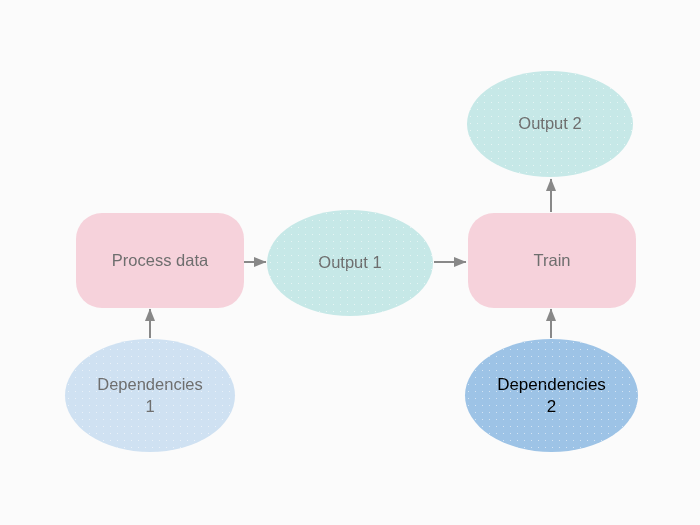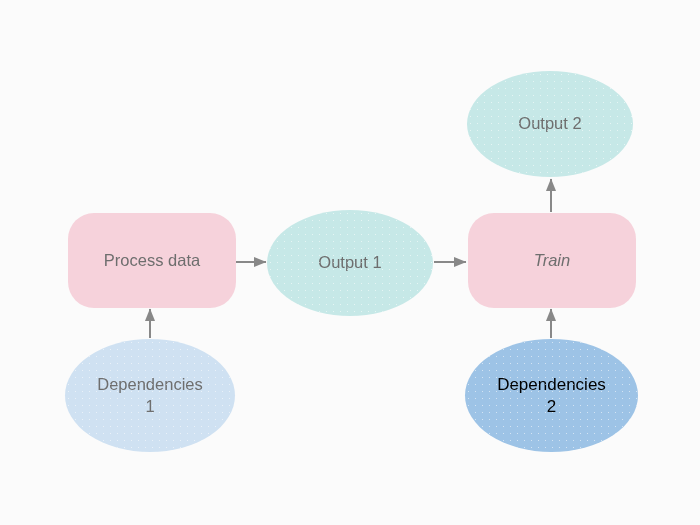--- a/index.html
+++ b/index.html
@@ -40,37 +40,36 @@
     display: block;
     white-space: pre-line;
     padding: 0 8px;
   }
   
   .shape-rounded-rect { border-radius: 26px; }
   .shape-ellipse { border-radius: 50%; }
 
   
   #node-process-data {
-    left: 68px; top: 213px; width: 168px; height: 95px;
+    left: 76px; top: 213px; width: 168px; height: 95px;
     background: #f6d2db;
     color: #6e6e6e;
     font-size: 16.5px;
   }
   #node-output-1 {
     left: 267px; top: 210px; width: 166px; height: 106px;
     background: #c6e8e7;
     color: #6e6e6e;
     font-size: 16.5px;
   }
   #node-train {
     left: 468px; top: 213px; width: 168px; height: 95px;
     background: #f6d2db;
     color: #6e6e6e;
     font-size: 16.5px;
-    font-style: italic;
   }
   #node-output-2 {
     left: 467px; top: 71px; width: 166px; height: 106px;
     background: #c6e8e7;
     color: #6e6e6e;
     font-size: 16.5px;
   }
   #node-dependencies-1 {
     left: 65px; top: 339px; width: 170px; height: 113px;
     background: #cfe1f2;

